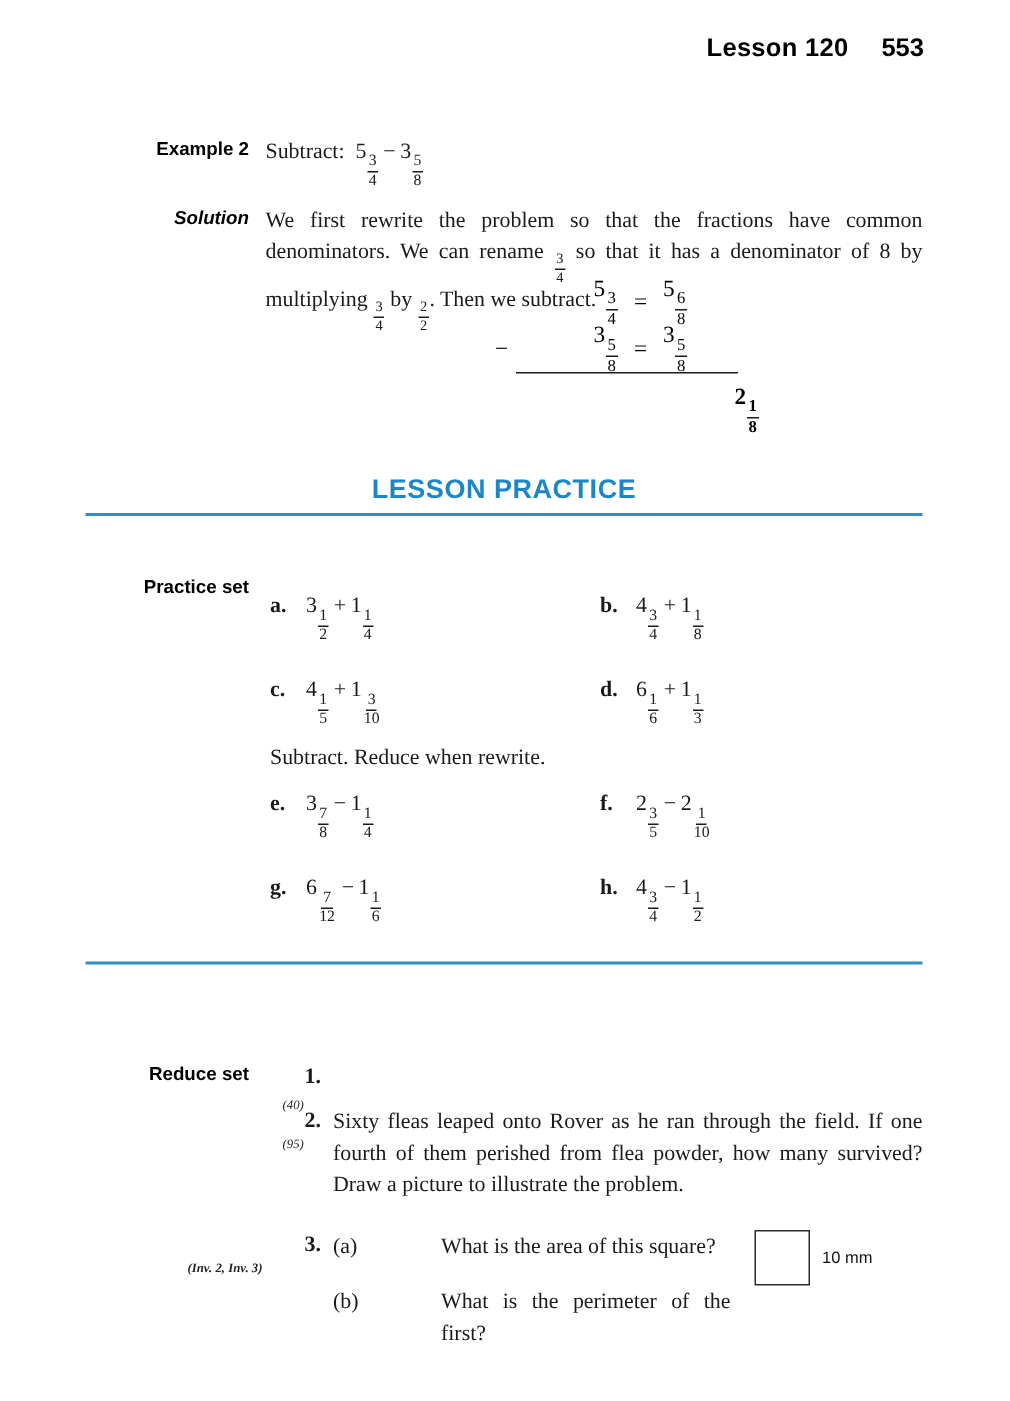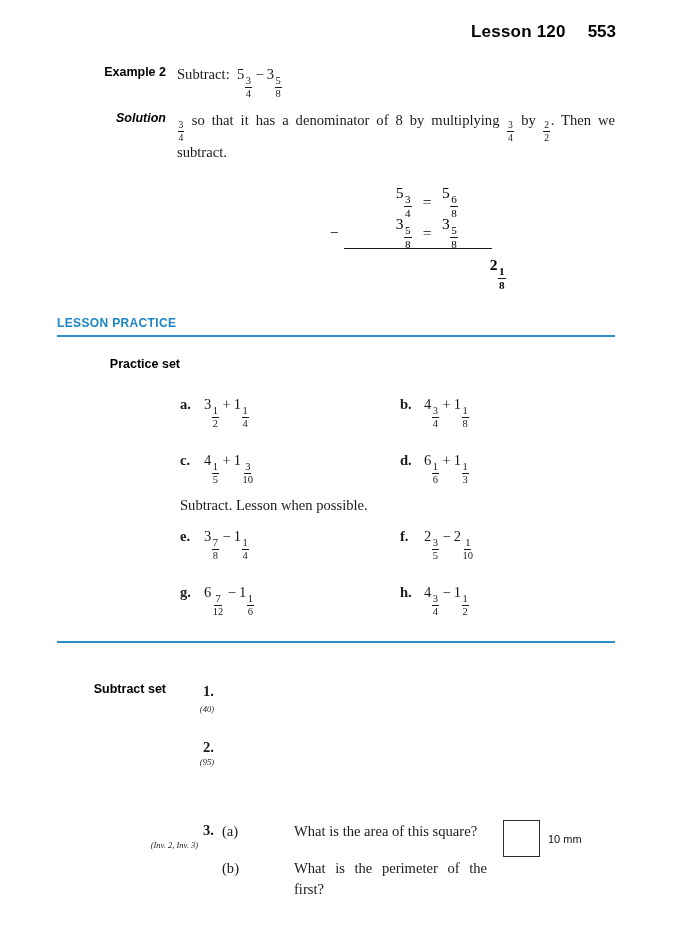--- a/index.html
+++ b/index.html
@@ -29,20 +29,21 @@
     color: #000;
   }
   .page-header .lesson { font-size: 17px; letter-spacing: .2px; }
   .page-header .folio  { font-size: 17px; }
 
   
   .row {
     position: absolute;
     display: flex;
     align-items: flex-start;
+    margin-top: 27px;
   }
   .side-label {
     width: 120px;
     flex: 0 0 120px;
     text-align: right;
     padding-right: 11px;
     box-sizing: border-box;
     font-family: "Liberation Sans", sans-serif;
     font-size: 12.5px;
     font-weight: bold;
@@ -128,23 +129,24 @@
 
   
   .section-head {
     position: absolute;
     left: 57px;
     width: 558px;
   }
   .section-head .title {
     font-family: "Liberation Sans", sans-serif;
     font-weight: bold;
-    font-size: 12px;
+    font-size: 18px;
     letter-spacing: .35px;
     color: #1C86C6;
+    text-align: center;
   }
   .section-head .rule {
     margin-top: 5px;
     height: 2px;
     background: #2E8FC6;
   }
 
   
   .ex-grid {
     position: absolute;
@@ -194,27 +196,27 @@
     font-weight: bold;
     font-size: 14.6px;
   }
   .prob-num .ref {
     display: block;
     font-style: italic;
     font-size: 8.5px;
     color: #222;
     margin-top: 1px;
     white-space: nowrap;
-    text-align: right;
+    text-align: center;
   }
   .prob-num .ref.wide {
     position: absolute;
-    right: 24px;
+    right: 12px;
     width: 120px;
-    text-align: right;
+    font-weight: bold;
   }
   .prob-body {
     flex: 1 1 auto;
     font-size: 14.6px;
     line-height: 1.44;
   }
   .sub-item {
     display: flex;
     align-items: flex-start;
   }
@@ -267,20 +269,21 @@
           <span class="num">5</span>
           <span class="den">8</span>
         </span>
     </span>
   </div>
 </div>
 
 <div class="row" style="left:57px; top:110px; width:558px;">
   <div class="side-label italic">Solution</div>
   <div class="body-col justify">
+    <span>We first rewrite the problem so that the fractions have common denominators. We can rename</span>
     <span class="frac sm">
         <span class="num">3</span>
         <span class="den">4</span>
       </span>
     <span>so that it has a denominator of 8 by multiplying</span>
     <span class="frac sm">
         <span class="num">3</span>
         <span class="den">4</span>
       </span>
     <span>by</span>
@@ -321,21 +324,21 @@
         <span class="num">1</span>
         <span class="den">8</span>
       </span></div>
 </div>
 
 <div class="section-head" style="top:316px;">
   <div class="title">LESSON PRACTICE</div>
   <div class="rule"></div>
 </div>
 
-<div class="row" style="left:71px; top:356px; width:558px;gap:36px;">
+<div class="row" style="left:57px; top:356px; width:558px;gap:36px;">
   <div class="side-label">Practice set</div>
 </div>
 
 <div class="ex-grid" style="top:396px;">
   <div class="ex-row">
     <div class="ex-cell">
       <span class="tag">a.</span>
       <span class="mixed"><span>3</span><span class="frac md">
             <span class="num">1</span>
             <span class="den">2</span>
@@ -372,21 +375,21 @@
             <span class="num">1</span>
             <span class="den">6</span>
           </span><span class="op">+</span><span>1</span><span class="frac md">
             <span class="num">1</span>
             <span class="den">3</span>
           </span></span>
     </div>
   </div>
 </div>
 
-<div class="ex-lead" style="top:497px;">Subtract. Lesson when possible.</div>
+<div class="ex-lead" style="top:497px;">Subtract. Reduce when rewrite.</div>
 
 <div class="ex-grid" style="top:528px;">
   <div class="ex-row">
     <div class="ex-cell">
       <span class="tag">e.</span>
       <span class="mixed"><span>3</span><span class="frac md">
             <span class="num">7</span>
             <span class="den">8</span>
           </span><span class="op">−</span><span>1</span><span class="frac md">
             <span class="num">1</span>
@@ -426,36 +429,37 @@
           </span></span>
     </div>
   </div>
 </div>
 
 <div class="section-head" style="top:636px;">
   <div class="rule"></div>
 </div>
 
 <div class="row" style="left:57px; top:681px; width:558px;">
-  <div class="side-label">Subtract set</div>
+  <div class="side-label">Reduce set</div>
   <div class="body-col">
     <div class="problem" style="position:relative; left:0; top:0; width:100%;">
       <div class="prob-num">
         <span class="n">1.</span>
         <span class="ref">(40)</span>
       </div>
     </div>
   </div>
 </div>
 
 <div class="problem" style="left:177px; top:738px; width:438px;">
   <div class="prob-num">
     <span class="n">2.</span>
     <span class="ref">(95)</span>
   </div>
+  <div class="prob-body justify">Sixty fleas leaped onto Rover as he ran through the field. If one fourth of them perished from flea powder, how many survived? Draw a picture to illustrate the problem.</div>
 </div>
 
 <div class="problem" style="left:177px; top:821px; width:310px;">
   <div class="prob-num">
     <span class="n">3.</span>
     <span class="ref wide">(Inv. 2, Inv. 3)</span>
   </div>
   <div class="prob-body">
     <div class="sub-item">
       <span class="sub-tag">(a)</span>

